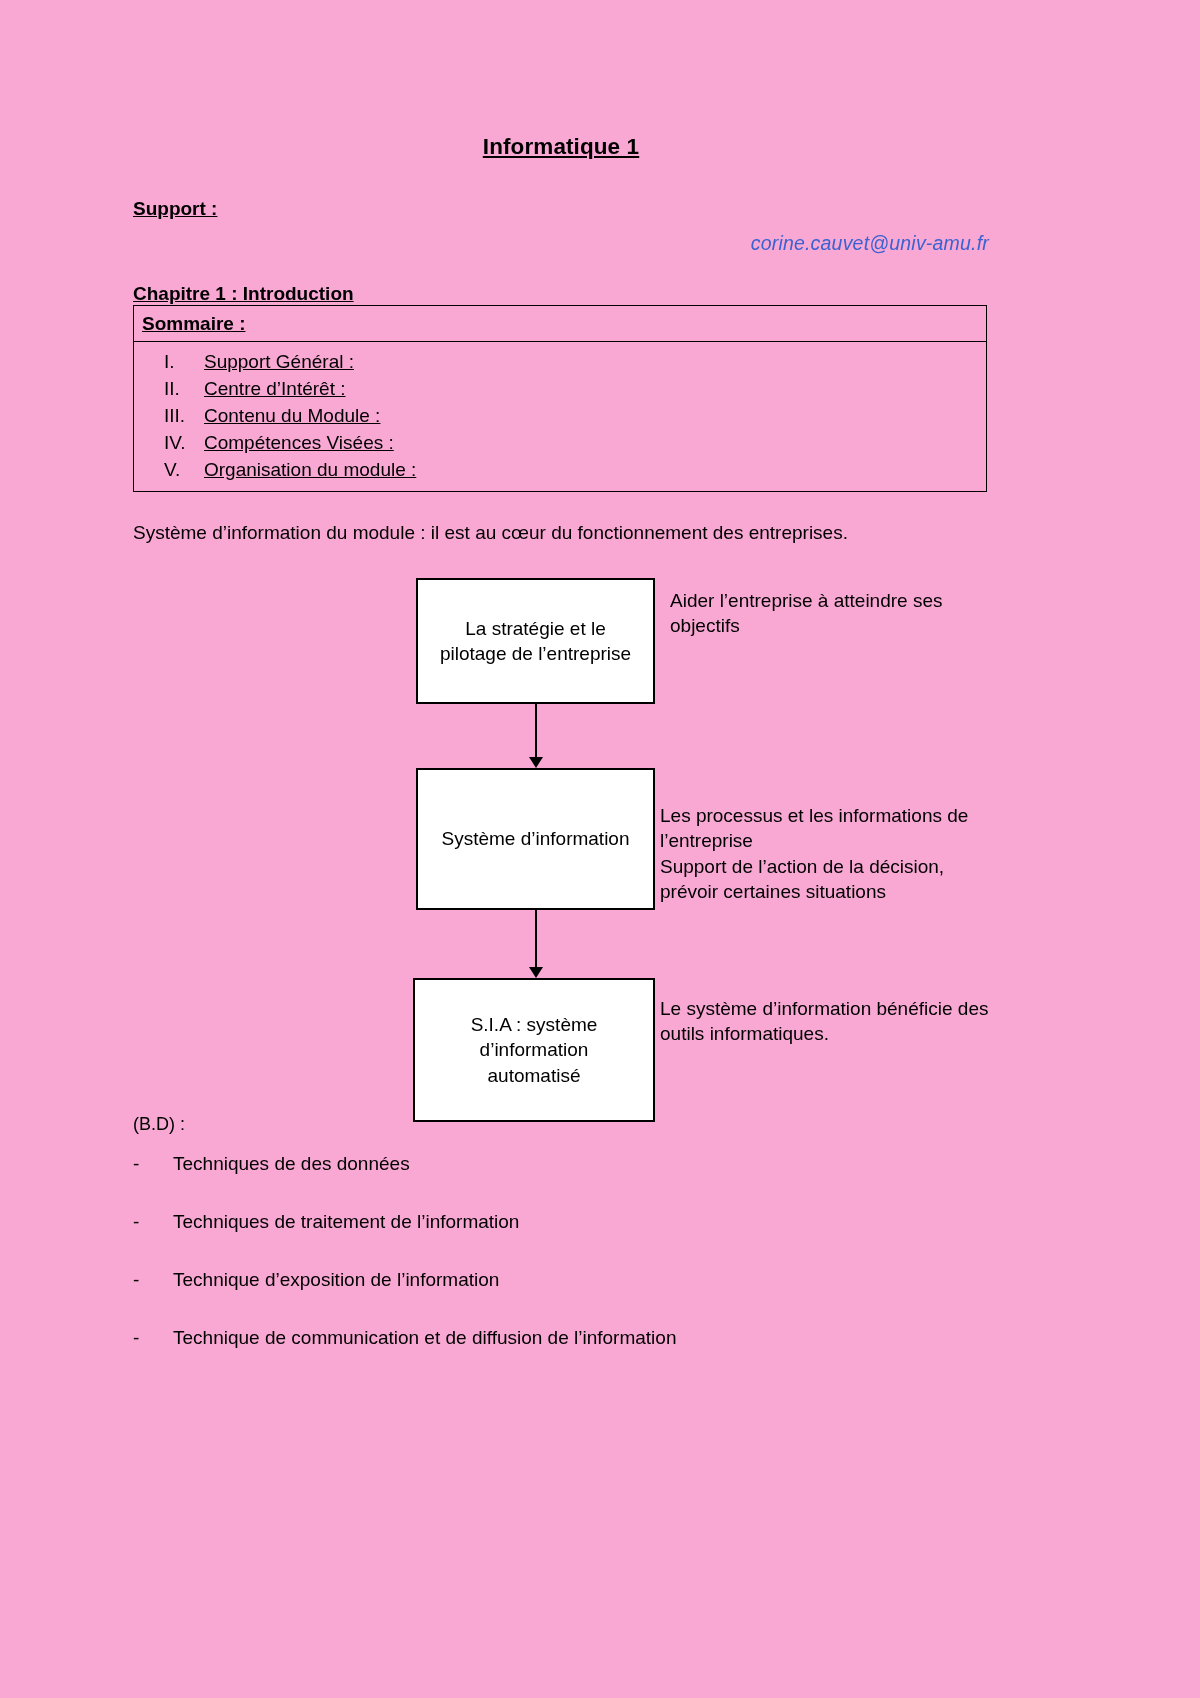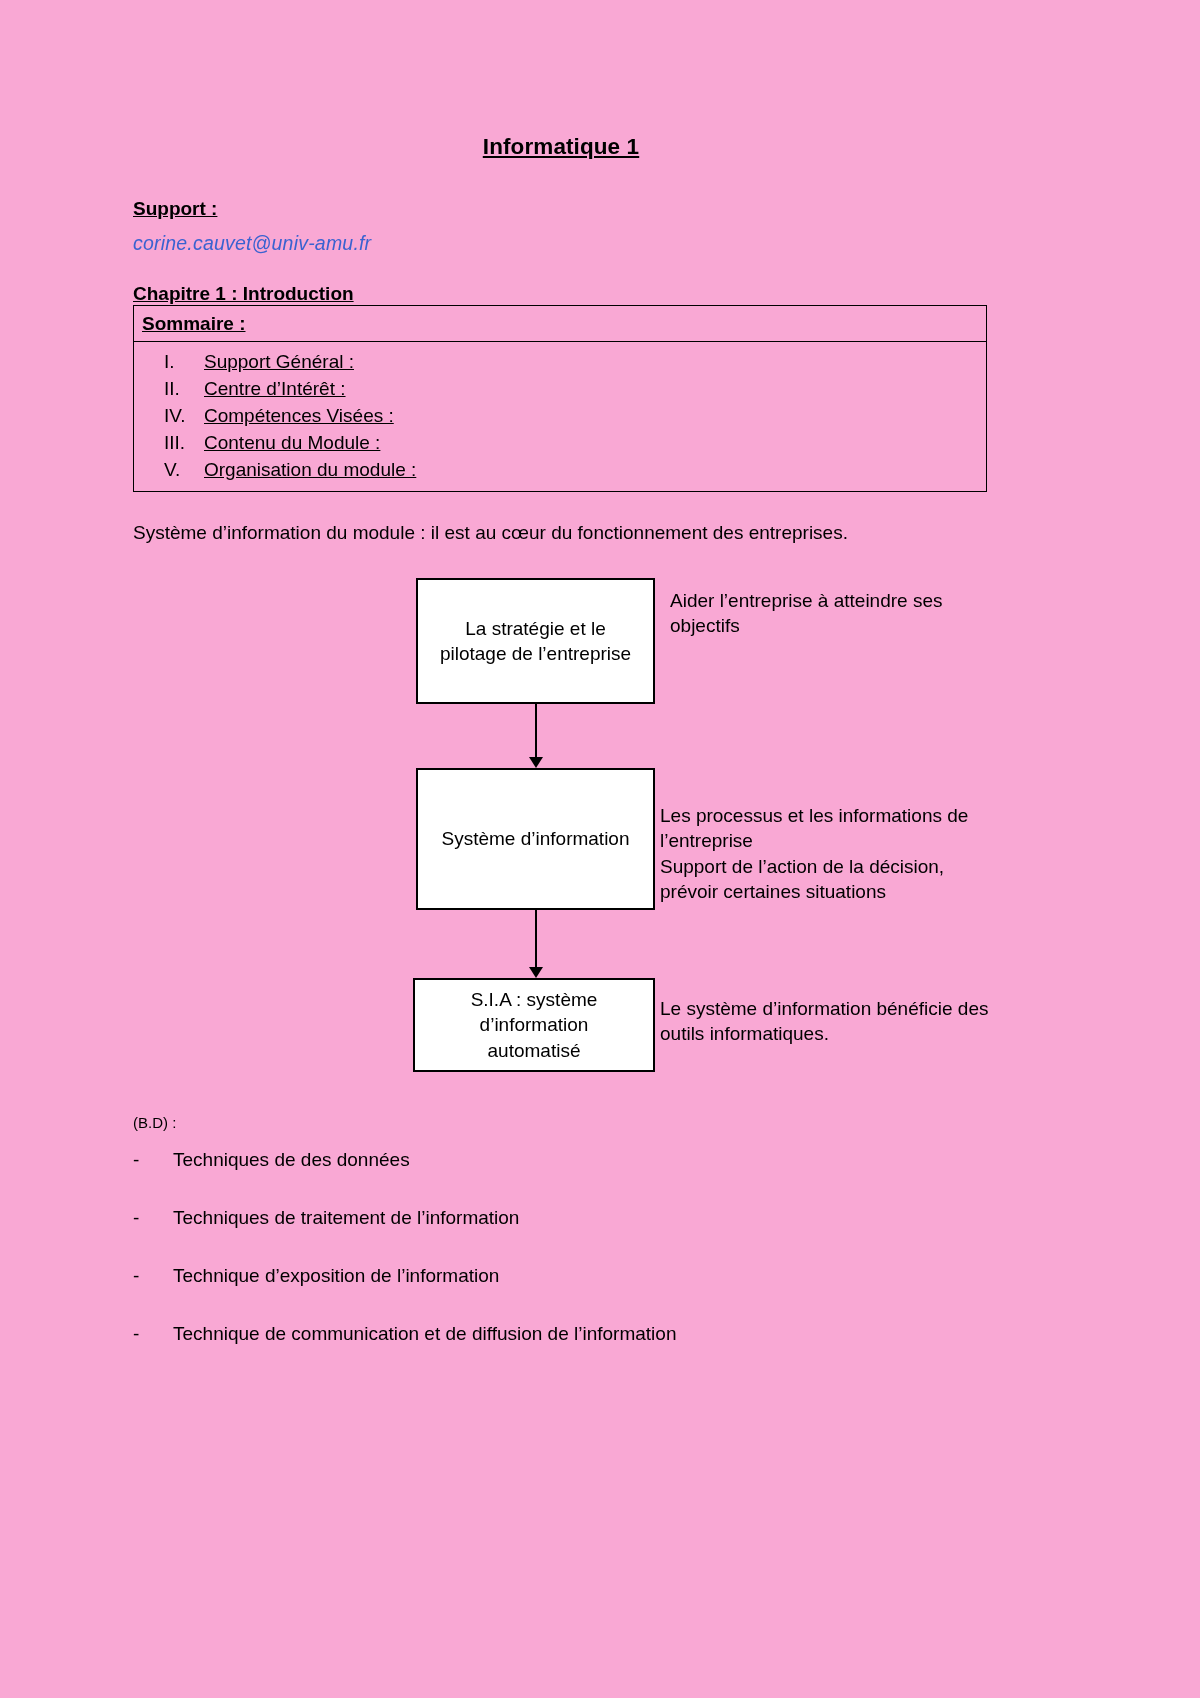--- a/index.html
+++ b/index.html
@@ -41,21 +41,21 @@
 
   
   .contact-label {
     margin-top: 38px;
     font-size: 19px;
     font-weight: bold;
     text-decoration: underline;
     display: inline-block;
   }
   .contact-email-row {
-    text-align: left;
+    text-align: right;
     margin-top: 12px;
   }
   .contact-email {
     font-size: 19.5px;
     font-style: italic;
     color: #3a62d0;
     letter-spacing: .2px;
   }
 
   
@@ -122,21 +122,21 @@
     align-items: center;
     justify-content: center;
     text-align: center;
     font-size: 19px;
     line-height: 1.33;
     background: #fff;
     padding: 0 20px;
   }
   #node-strategy { left: 283px; top: 12px;  width: 239px; height: 126px; }
   #node-si       { left: 283px; top: 202px; width: 239px; height: 142px; }
-  #node-sia      { left: 280px; top: 412px; width: 242px; height: 94px; }
+  #node-sia      { left: 280px; top: 412px; width: 242px; height: 144px; }
 
   .node-caption {
     position: absolute;
     font-size: 19px;
     line-height: 1.34;
   }
   #cap-strategy { left: 537px; top: 22px;  width: 320px; }
   #cap-si       { left: 527px; top: 237px; width: 330px; }
   #cap-sia      { left: 527px; top: 430px; width: 330px; }
 
@@ -155,21 +155,21 @@
     bottom: -10px;
     width: 0; height: 0;
     border-left: 7px solid transparent;
     border-right: 7px solid transparent;
     border-top: 11px solid #000;
   }
 
   
   .bd-label {
     margin-top: 8px;
-    font-size: 15px;
+    font-size: 18px;
   }
   .bd-list {
     margin-top: 18px;
   }
   .bd-item {
     display: flex;
     align-items: baseline;
     font-size: 19px;
     margin-bottom: 36px;
   }
@@ -205,30 +205,30 @@
           <span class="sommaire-num">I.</span>
           <span class="sommaire-text">Support Général :</span>
         </div>
 
         <div class="sommaire-item">
           <span class="sommaire-num">II.</span>
           <span class="sommaire-text">Centre d’Intérêt :</span>
         </div>
 
         <div class="sommaire-item">
+          <span class="sommaire-num">III.</span>
+          <span class="sommaire-text">Contenu du Module :</span>
+        </div>
+
+        <div class="sommaire-item">
           <span class="sommaire-num">IV.</span>
           <span class="sommaire-text">Compétences Visées :</span>
         </div>
 
         <div class="sommaire-item">
-          <span class="sommaire-num">III.</span>
-          <span class="sommaire-text">Contenu du Module :</span>
-        </div>
-
-        <div class="sommaire-item">
           <span class="sommaire-num">V.</span>
           <span class="sommaire-text">Organisation du module :</span>
         </div>
 
       </div>
     </div>
 
     <div class="intro-sentence">Système d’information du module : il est au cœur du fonctionnement des entreprises.</div>
 
     <div class="diagram">

